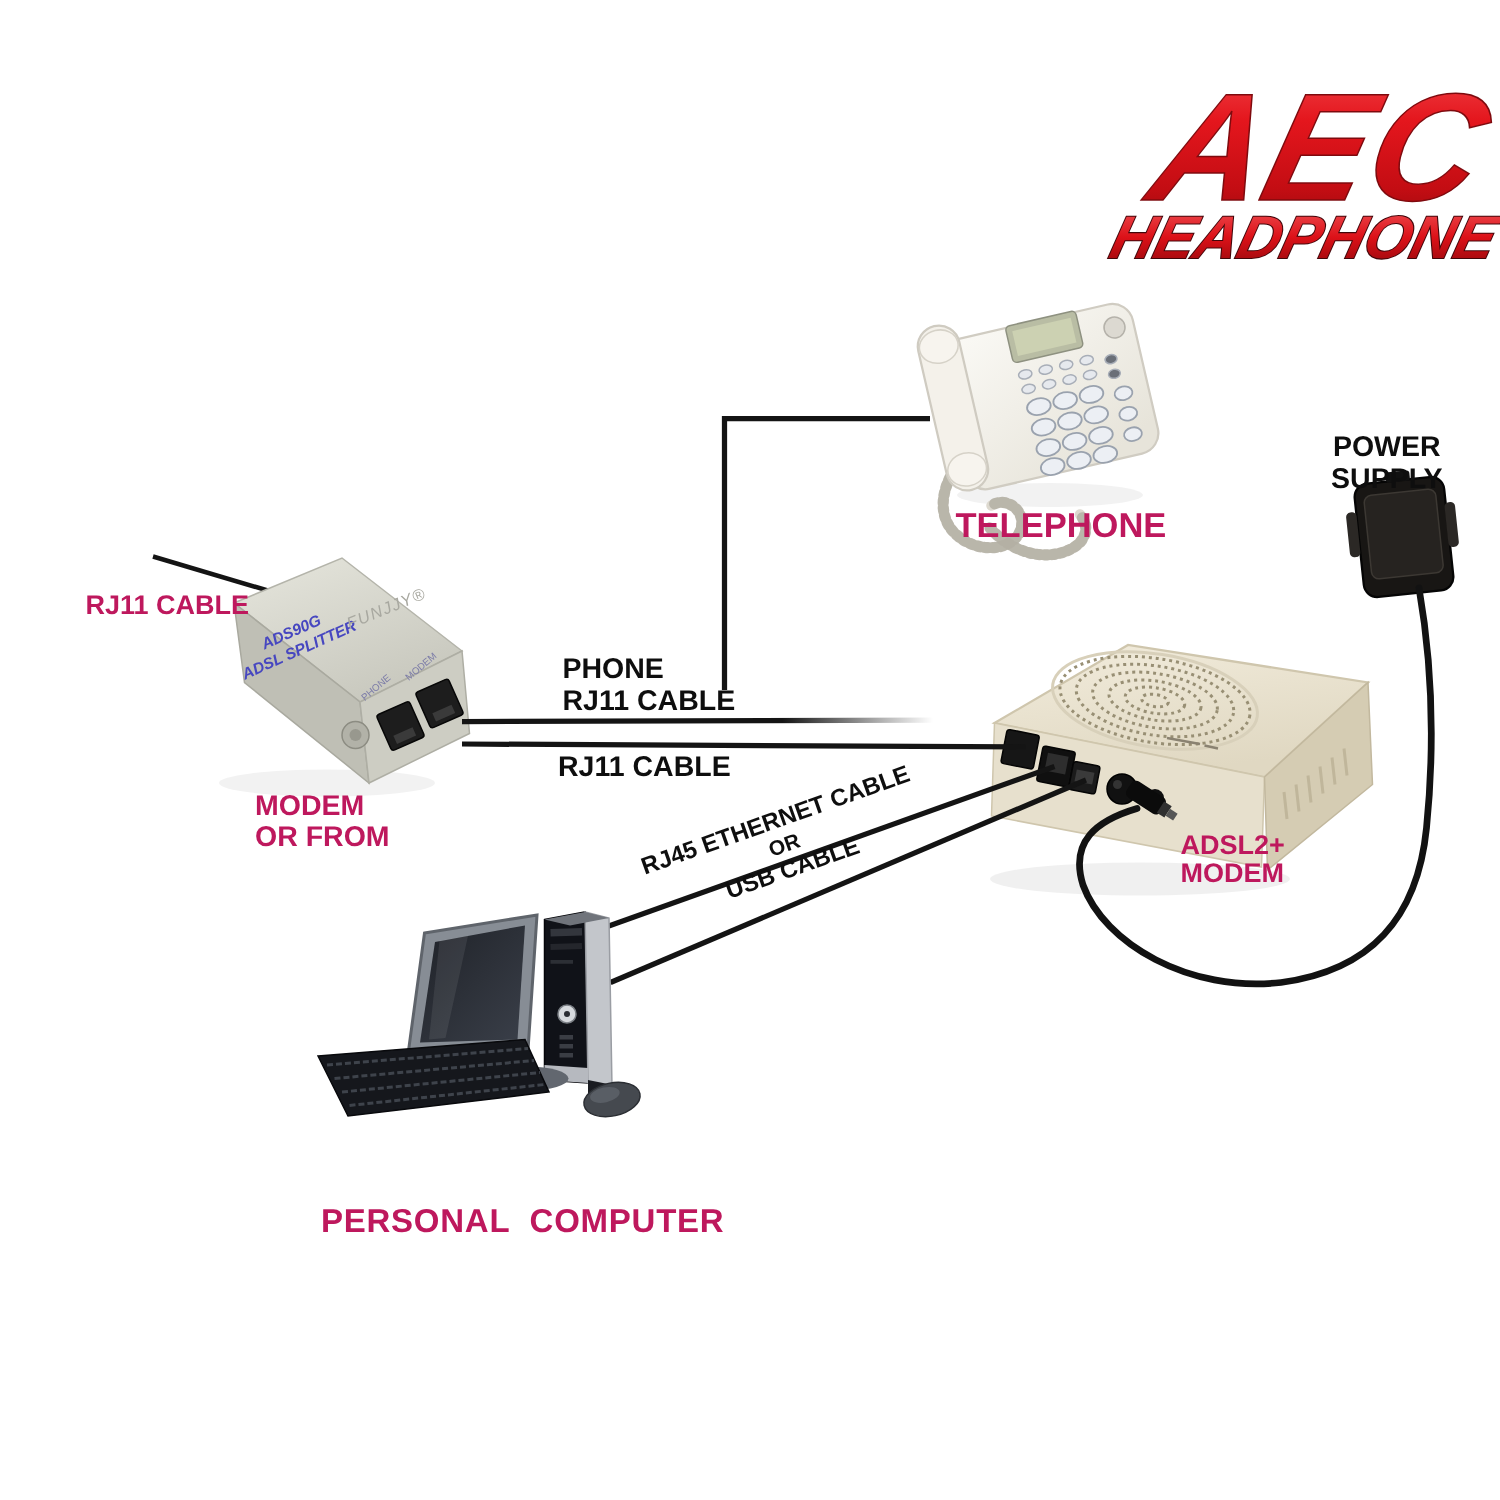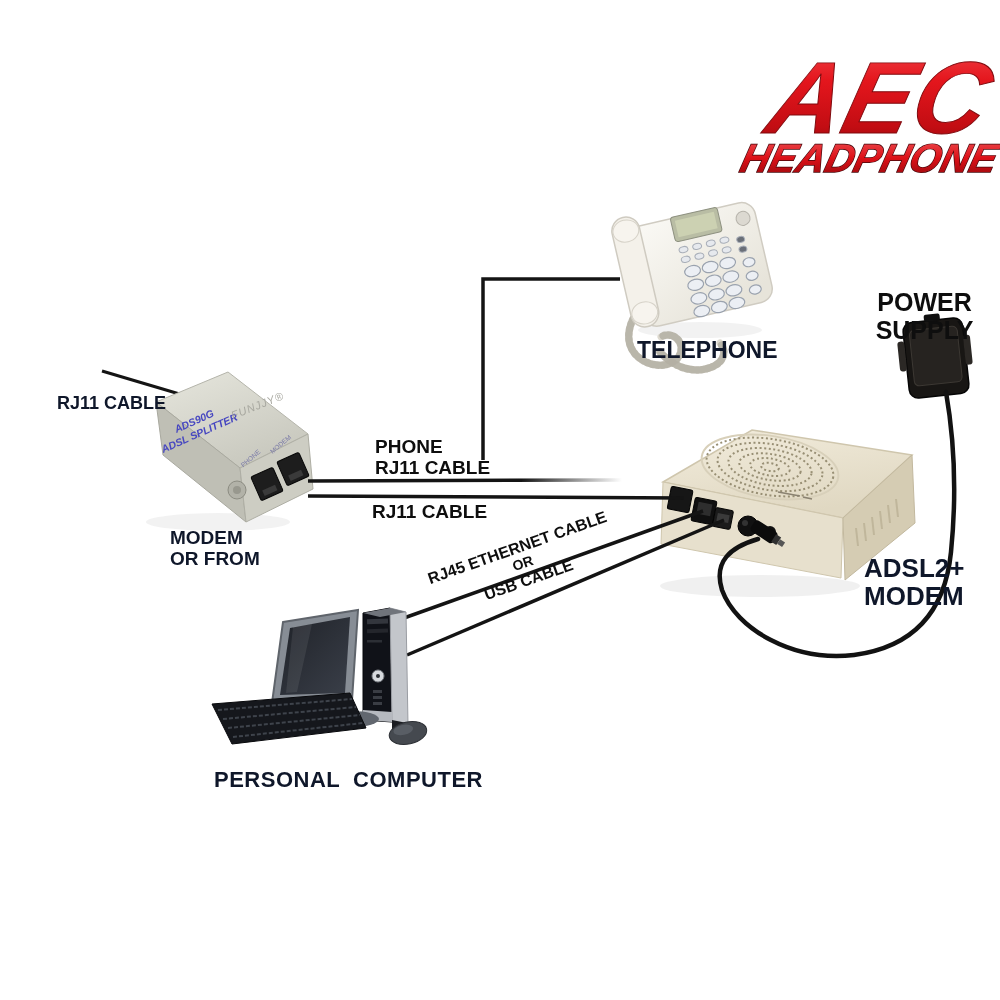--- a/index.html
+++ b/index.html
@@ -1,23 +1,23 @@
 <!DOCTYPE html>
 <html><head>
 <meta charset="utf-8">
 <style>
   html,body{margin:0;padding:0;background:#fff;}
   .canvas{position:relative;width:1000px;height:1000px;background:#ffffff;overflow:hidden;
           font-family:"Liberation Sans",sans-serif;}
   svg.art{position:absolute;left:0;top:0;width:1000px;height:1000px;}
   .lbl{position:absolute;font-weight:bold;line-height:1.12;}
   .blk{color:#0e0e0e;}
-  .blu{color:#0f172a;}
+  .blu{color:#be185d;}
   .ctr{text-align:center;}
-  .pre{white-space:pre;}
+  .pre{white-space:pre;margin-top:34px;}
   .diag{transform:rotate(-19.5deg);transform-origin:center;}
   .diag .l1{font-size:16px;}
   .diag .l2{font-size:14px;}
   .diag .l3{font-size:16px;}
 </style>
 </head>
 <body>
 
 <div class="canvas">
 
@@ -258,21 +258,21 @@
   <g>
     <g transform="translate(872,133) skewX(-14)">
       <text x="0" y="0" text-anchor="middle" font-size="102" font-weight="bold" font-style="italic" letter-spacing="1" fill="url(#gradAEC)" stroke="#7e0a0e" stroke-width="1">AEC</text>
     </g>
     <g transform="translate(866,172) skewX(-14)">
       <text x="0" y="0" text-anchor="middle" font-size="40" font-weight="bold" font-style="italic" letter-spacing="0" fill="url(#gradHP)" stroke="#42060a" stroke-width="1.4" paint-order="stroke">HEADPHONE</text>
     </g>
   </g>
 </svg>
 
-<div class="lbl blk ctr" style="left:852px;top:288px;width:145px;font-size:25px;">POWER SUPPLY</div>
+<div class="lbl blk ctr" style="left:852px;top:288px;width:145px;font-size:19px;">POWER SUPPLY</div>
 
 <div class="lbl blu ctr" style="left:637px;top:338px;width:140px;font-size:23px;">TELEPHONE</div>
 
 <div class="lbl blk ctr" style="left:18px;top:320px;width:248px;font-size:19px;">
 </div>
 
 <div class="lbl blu" style="left:57px;top:393px;font-size:18px;">RJ11 CABLE</div>
 
 <div class="lbl blu" style="left:170px;top:527px;font-size:19px;">
   <div>MODEM</div>
@@ -285,20 +285,20 @@
 </div>
 
 <div class="lbl blk" style="left:372px;top:501px;font-size:19px;">RJ11 CABLE</div>
 
 <div class="lbl blk ctr diag" style="left:398px;top:538px;width:250px;">
   <div class="l1">RJ45 ETHERNET CABLE</div>
   <div class="l2">OR</div>
   <div class="l3">USB CABLE</div>
 </div>
 
-<div class="lbl blu" style="left:864px;top:554px;font-size:26px;line-height:1.08;">
+<div class="lbl blu" style="left:787px;top:554px;font-size:18px;line-height:1.08;">
   <div>ADSL2+</div>
   <div>MODEM</div>
 </div>
 
 <div class="lbl blu pre" style="left:214px;top:768px;font-size:22px;letter-spacing:0.5px;">PERSONAL  COMPUTER</div>
 
 </div>
 
 </body></html>

